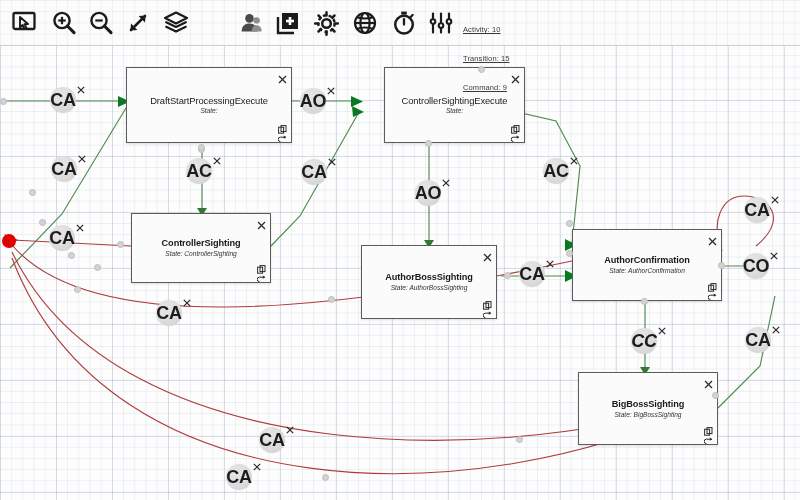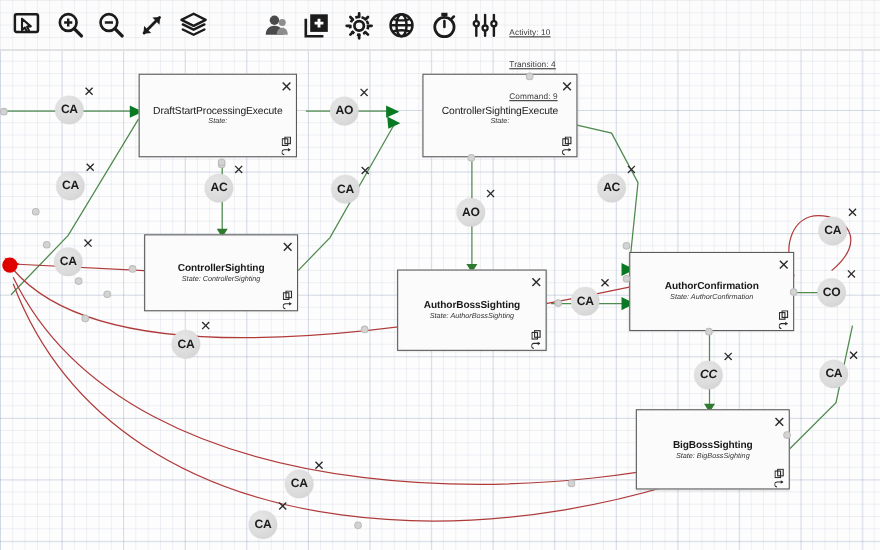--- a/index.html
+++ b/index.html
@@ -89,21 +89,21 @@
   }
   .node .ic-copy{position:absolute;right:4px;bottom:13px;width:9px;height:9px;cursor:pointer;}
   .node .ic-run{position:absolute;right:4px;bottom:3px;width:9px;height:9px;cursor:pointer;}
 
   
   .badge{
     position:absolute;
     width:26px;height:26px;border-radius:50%;
     background:radial-gradient(circle at 38% 32%, #e6e6e6 0%, #dcdcdc 55%, #cfcfcf 100%);
     display:flex;align-items:center;justify-content:center;
-    font-size:11px;font-weight:bold;color:#1c1c1c;
+    font-size:18px;font-weight:bold;color:#1c1c1c;
     letter-spacing:-.3px;
     box-shadow:0 0 0 .5px rgba(0,0,0,.05);
     cursor:pointer;
     z-index:12;
   }
   .badge .bx{
     position:absolute;right:-9px;top:-9px;
     width:8px;height:8px;cursor:pointer;
   }
   .port{
@@ -247,21 +247,21 @@
             <circle cx="5" cy="11.5" r="2.3"></circle>
             <circle cx="13" cy="15.5" r="2.3"></circle>
             <circle cx="21" cy="11.5" r="2.3"></circle>
           </g>
         </svg>
       </span>
     </div>
 
     <div id="tb-counters">
       <div>Activity: 10</div>
-      <div>Transition: 4</div>
+      <div>Transition: 15</div>
       <div>Command: 9</div>
     </div>
   </div>
 
   <div id="canvas">
     <div id="grid"></div>
 
     <svg id="edges" viewBox="0 0 800 454">
       <defs>
         <marker id="agreen" markerWidth="11" markerHeight="11" refX="8.5" refY="5" orient="auto">
@@ -324,21 +324,21 @@
     <div class="port" style="left:641px;top:252px;"></div>
     <div class="port" style="left:718px;top:216px;"></div>
     <div class="port" style="left:752px;top:216px;"></div>
     <div class="port" style="left:712px;top:346px;"></div>
     <div class="port" style="left:516px;top:390px;"></div>
     <div class="port" style="left:322px;top:428px;"></div>
     <div class="port" style="left:566px;top:174px;"></div>
     <div class="port" style="left:478px;top:20px;"></div>
 
     <div id="node-layer">
-        <div class="node thin" style="left: 126px; top: 21px; width: 144px; height: 76px;">
+        <div class="node thin" style="left: 126px; top: 21px; width: 166px; height: 76px;">
           <div class="x-btn"><svg width="9" height="9" viewBox="0 0 9 9">
               <line x1="1" y1="1" x2="8" y2="8" stroke="#2a2a2a" stroke-width="1.3"></line>
               <line x1="8" y1="1" x2="1" y2="8" stroke="#2a2a2a" stroke-width="1.3"></line>
             </svg></div>
           <div class="title" style="top:27px">DraftStartProcessingExecute</div>
           <div class="subtitle" style="top:39px">State:</div>
           <div class="ic-copy"><svg width="9" height="9" viewBox="0 0 9 9">
               <rect x="0.6" y="2.2" width="5" height="6" fill="none" stroke="#2a2a2a" stroke-width="1"></rect>
               <rect x="3" y="0.6" width="5" height="6" fill="none" stroke="#2a2a2a" stroke-width="1"></rect>
             </svg></div>

